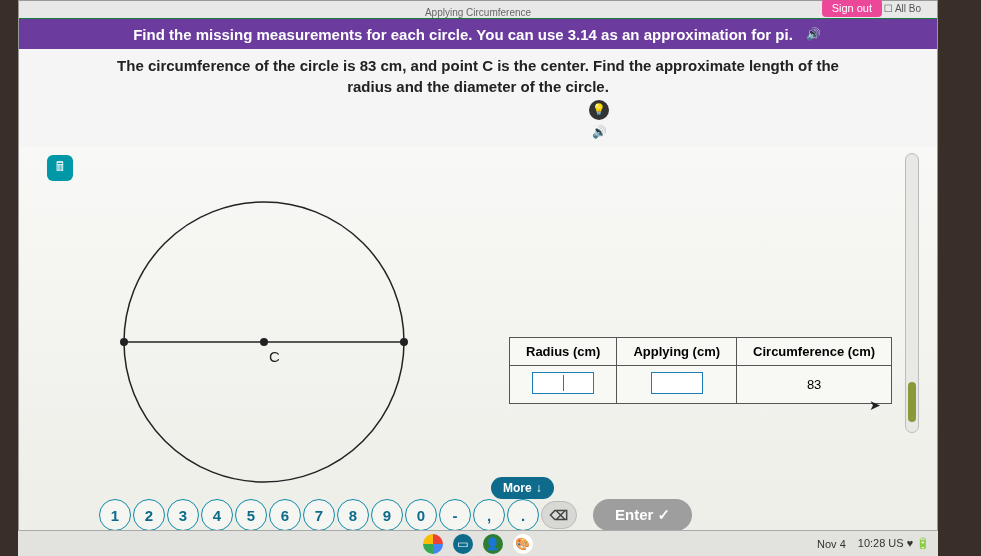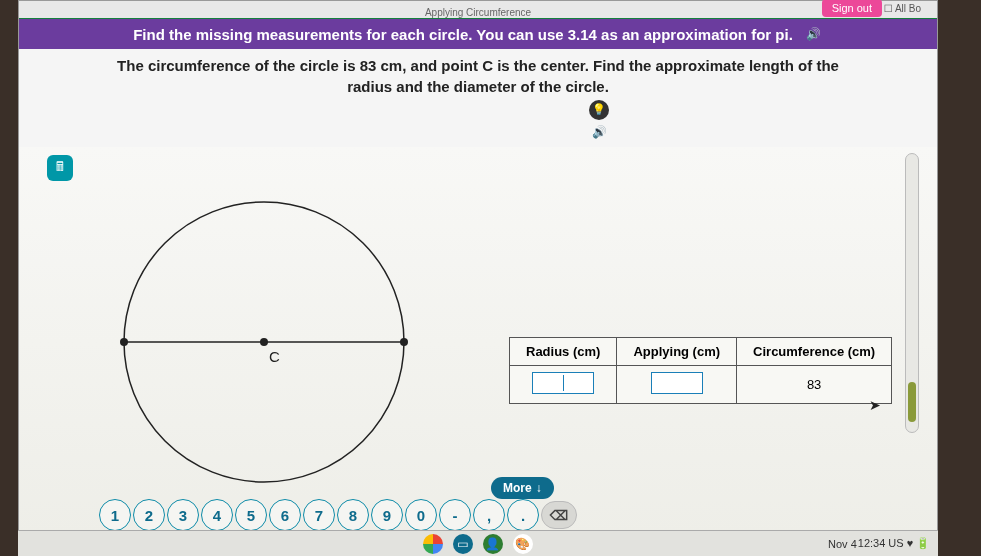--- a/index.html
+++ b/index.html
@@ -266,21 +266,21 @@
       border-radius: 50%;
       display: flex;
       align-items: center;
       justify-content: center;
       font-size: 12px;
     }
     .clock-area {
       position: absolute;
       right: 8px;
       display: flex;
-      gap: 1px;
+      gap: 12px;
       font-size: 11px;
       color: #333;
       align-items: center;
     }
   </style>
 </head>
 <body>
 
 <div class="app-frame">
 
@@ -353,27 +353,28 @@
       <div class="key">5</div>
       <div class="key">6</div>
       <div class="key">7</div>
       <div class="key">8</div>
       <div class="key">9</div>
       <div class="key">0</div>
       <div class="key">-</div>
       <div class="key">,</div>
       <div class="key">.</div>
       <div class="key key-bksp">⌫</div>
+      <div class="enter-btn">Enter ✓</div>
     </div>
 
   </div>
 </div>
 
 <div class="taskbar">
   <div class="task-icon" style="background:conic-gradient(#ea4335 0 90deg,#4285f4 90deg 180deg,#34a853 180deg 270deg,#fbbc05 270deg 360deg)"></div>
   <div class="task-icon" style="background:#0e6b8c;color:white">▭</div>
   <div class="task-icon" style="background:#2e7d32;color:white">👤</div>
   <div class="task-icon" style="background:#fff">🎨</div>
   <div class="clock-area">
     <span>Nov 4</span>
-    <span><span>12:34 US</span> ♥ 🔋</span>
+    <span><span>10:28 US</span> ♥ 🔋</span>
   </div>
 </div>
 
 </body></html>

